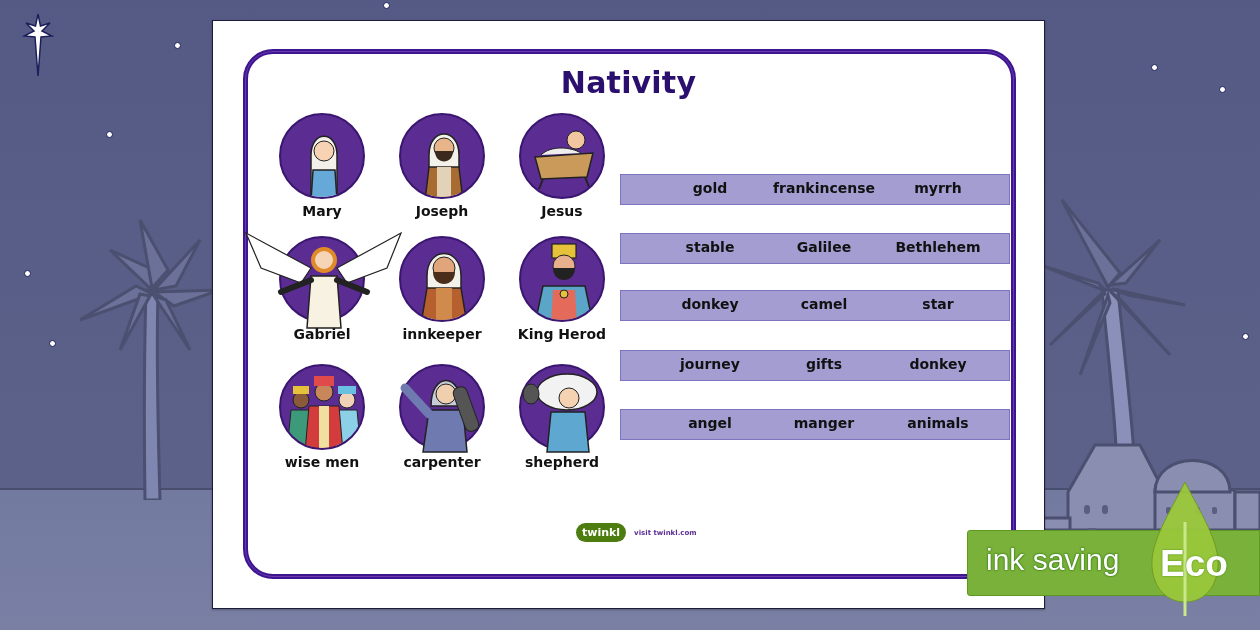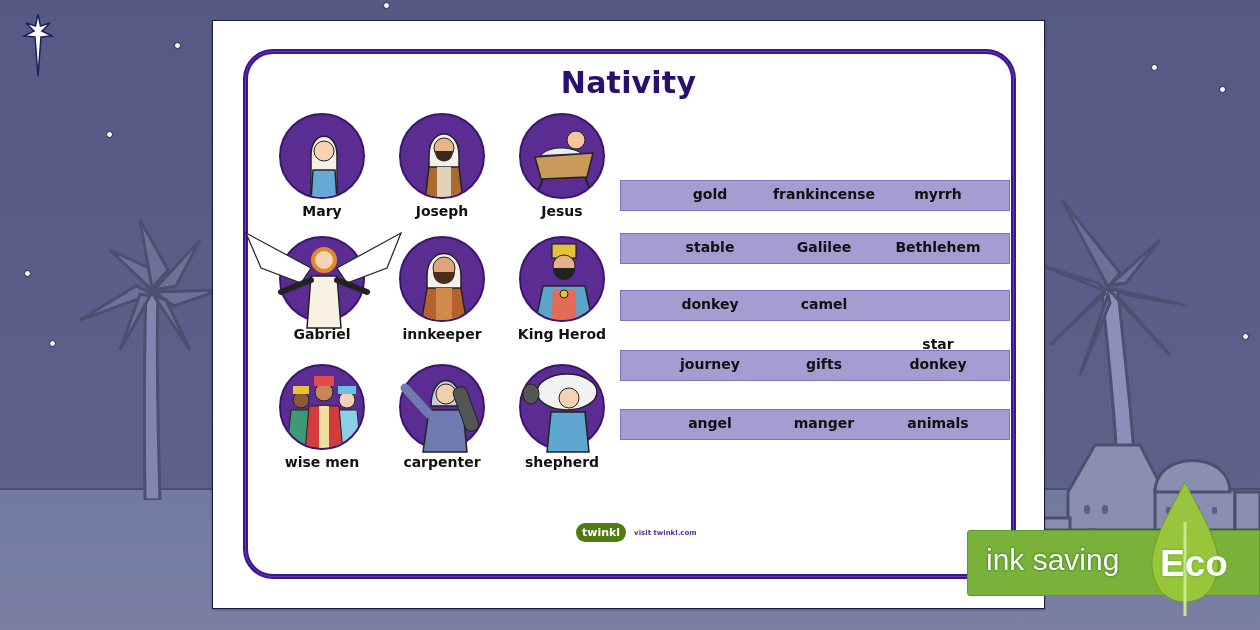--- a/index.html
+++ b/index.html
@@ -234,34 +234,34 @@
       <svg width="86" height="86" viewBox="0 0 86 86" style="overflow:visible;">
         <ellipse cx="46" cy="26" rx="30" ry="18" fill="#f2f2f2" stroke="#222" stroke-width="1.5"></ellipse>
         <ellipse cx="10" cy="28" rx="8" ry="10" fill="#555" stroke="#222"></ellipse>
         <circle cx="48" cy="32" r="10" fill="#f4d2b2" stroke="#222"></circle>
         <path d="M26,86 L30,46 L64,46 L68,86 Z" fill="#5da7d0" stroke="#222" stroke-width="1.5"></path>
       </svg>
     </div>
     <div class="char-label">shepherd</div>
   </div>
 
-  <div class="word-bar" style="top:153px;margin-top:6px;">
+  <div class="word-bar" style="top:153px;">
     <span class="word" style="left:89px;">gold</span>
     <span class="word" style="left:203px;">frankincense</span>
     <span class="word" style="left:317px;">myrrh</span>
   </div>
   <div class="word-bar" style="top:212px;">
     <span class="word" style="left:89px;">stable</span>
     <span class="word" style="left:203px;">Galilee</span>
     <span class="word" style="left:317px;">Bethlehem</span>
   </div>
   <div class="word-bar" style="top:269px;">
     <span class="word" style="left:89px;">donkey</span>
     <span class="word" style="left:203px;">camel</span>
-    <span class="word" style="left:317px;margin-top:40px;">star</span>
+    <span class="word" style="left:317px;">star</span>
   </div>
   <div class="word-bar" style="top:329px;">
     <span class="word" style="left:89px;">journey</span>
     <span class="word" style="left:203px;">gifts</span>
     <span class="word" style="left:317px;">donkey</span>
   </div>
   <div class="word-bar" style="top:388px;">
     <span class="word" style="left:89px;">angel</span>
     <span class="word" style="left:203px;">manger</span>
     <span class="word" style="left:317px;">animals</span>

